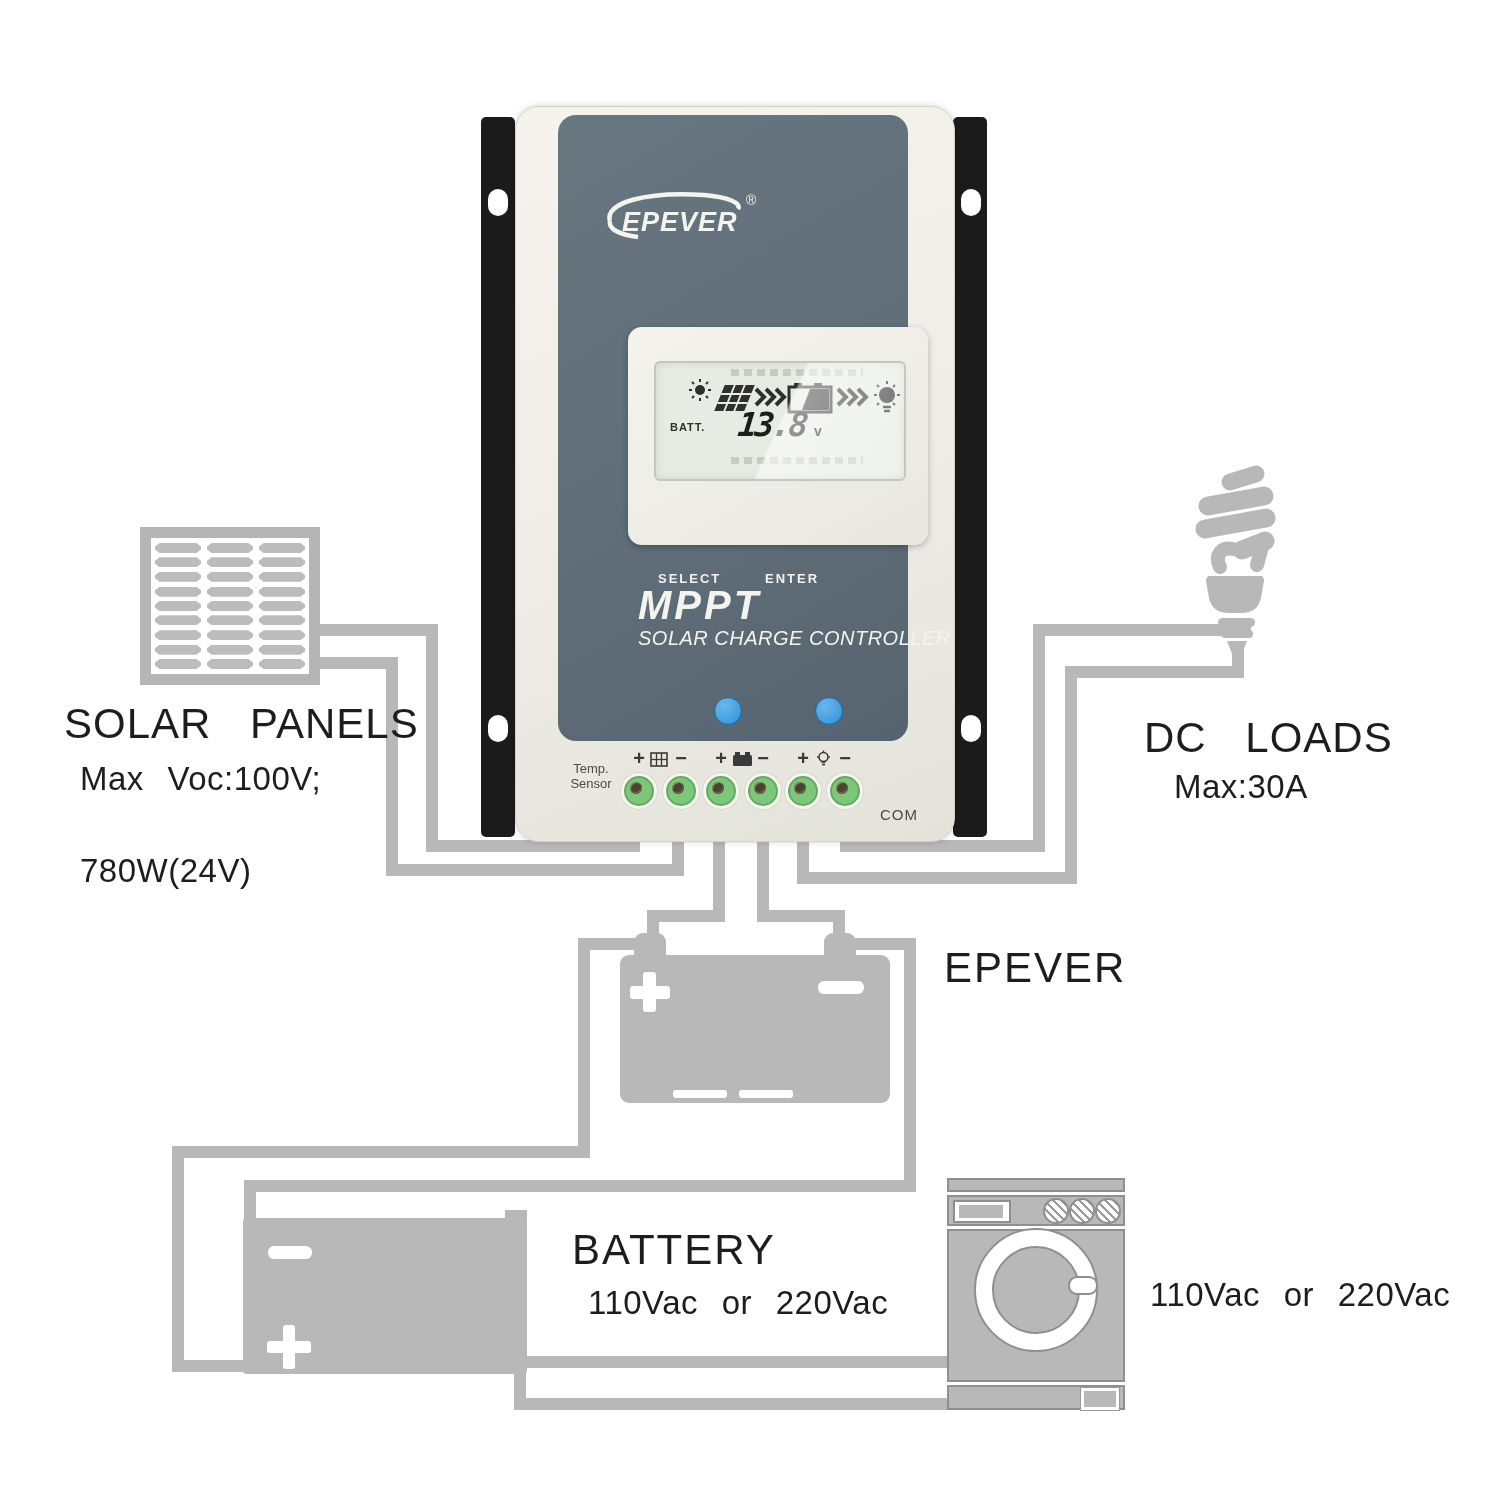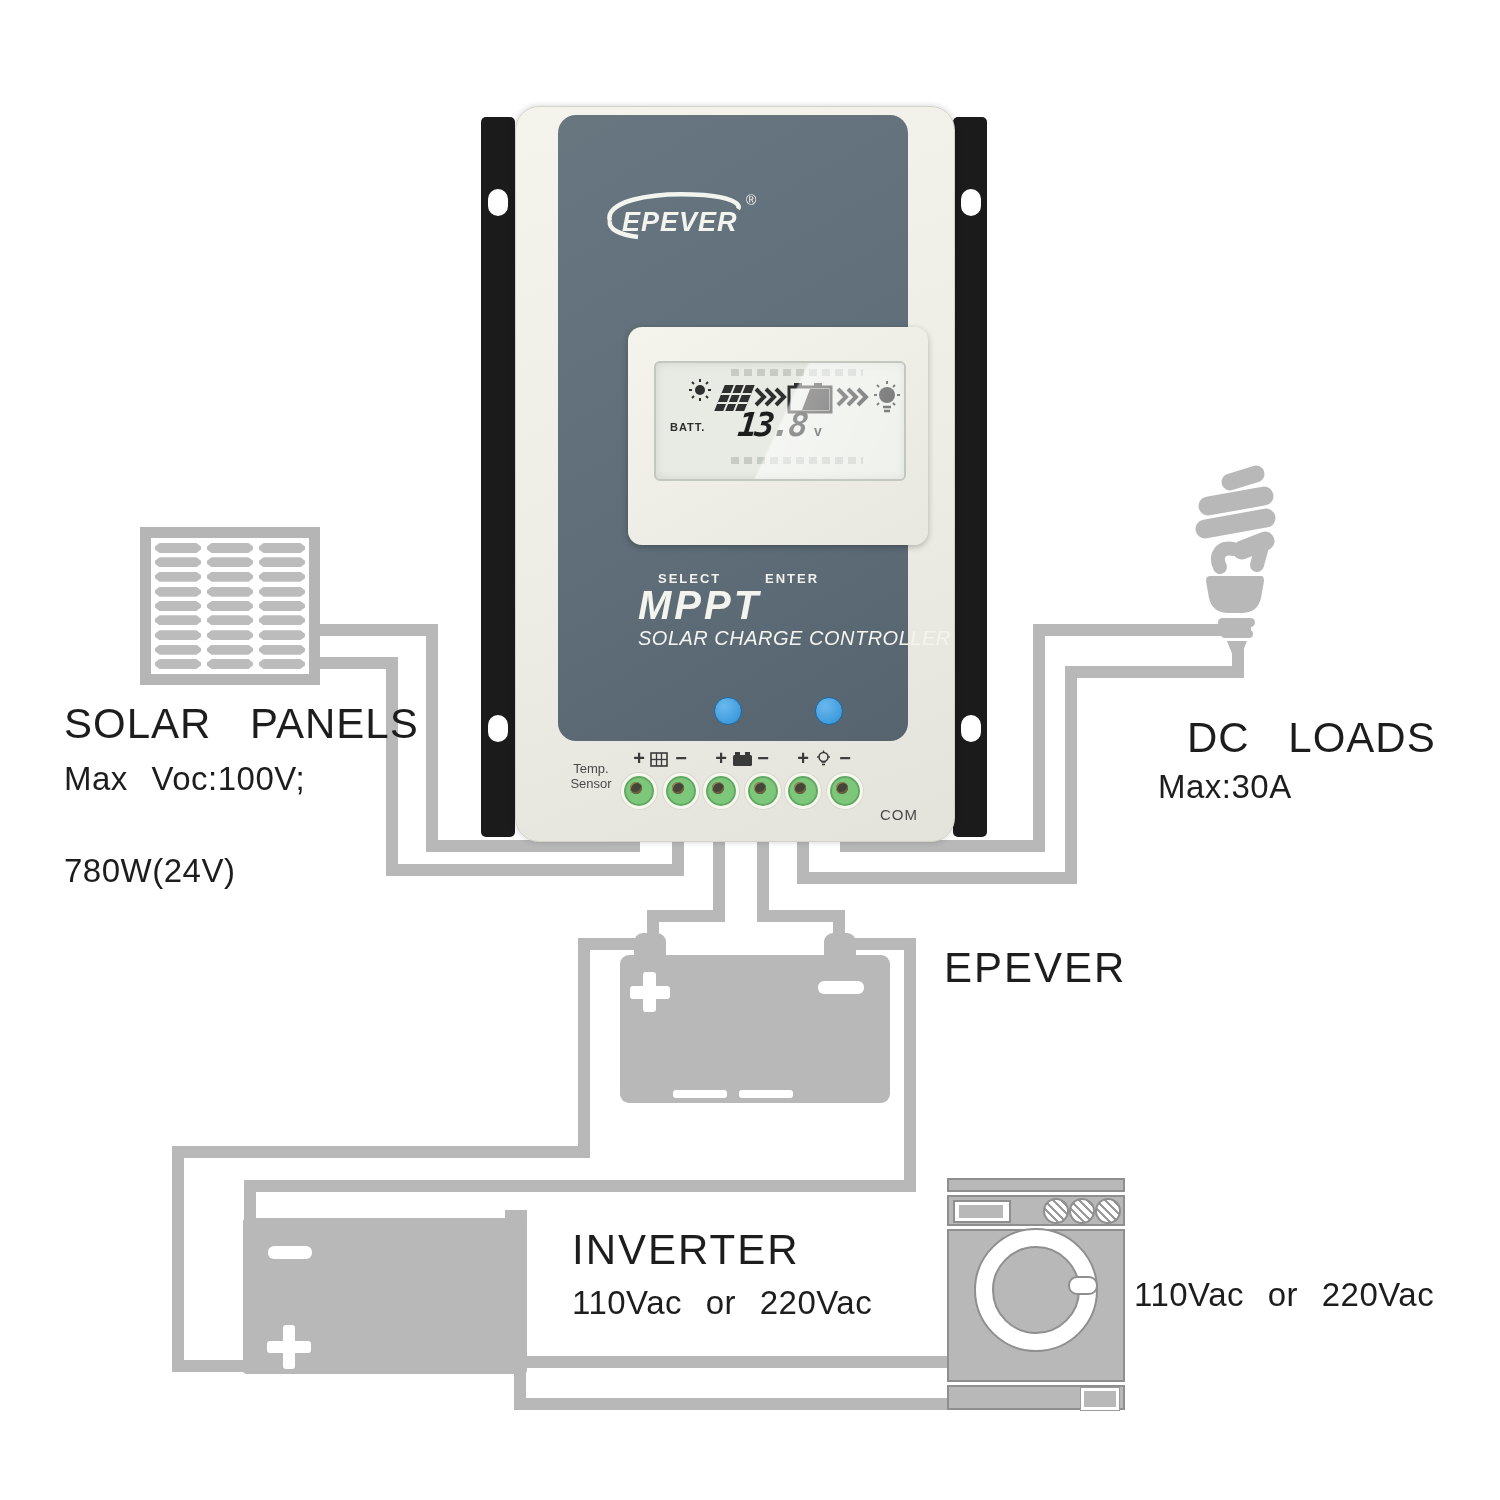--- a/index.html
+++ b/index.html
@@ -2,21 +2,21 @@
 <html><head>
 <meta charset="utf-8">
 <style>
   html,body{margin:0;padding:0;background:#fff;}
   #canvas{position:relative;width:1500px;height:1500px;background:#ffffff;overflow:hidden;
           font-family:"Liberation Sans",sans-serif;color:#1d1d1d;}
   .abs{position:absolute;}
   .wire{position:absolute;background:#b8b8b8;}
   
   .sec-title{position:absolute;font-size:42px;color:#1d1d1d;letter-spacing:1px;word-spacing:26px;white-space:nowrap;}
-  .sec-line{position:absolute;font-size:33px;color:#1d1d1d;letter-spacing:.5px;word-spacing:14px;white-space:nowrap;}
+  .sec-line{position:absolute;font-size:33px;color:#1d1d1d;letter-spacing:.5px;word-spacing:14px;white-space:nowrap;margin-left:16px;}
   
   .bracket{position:absolute;width:34px;height:720px;top:117px;background:#1b1b1b;border-radius:5px;}
   .screw{position:absolute;width:20px;height:27px;background:#fff;border-radius:10px;}
   .body{position:absolute;left:515px;top:106px;width:438px;height:734px;border-radius:24px;
         background:linear-gradient(160deg,#f4f3ec 0%,#edece5 55%,#e4e3db 100%);
         border:1px solid #d3d2c8;box-shadow:0 0 6px rgba(0,0,0,.18);}
   .slate{position:absolute;left:42px;top:8px;width:350px;height:626px;border-radius:18px;
          background:linear-gradient(150deg,#67767f 0%,#5e6d78 60%,#56646f 100%);}
   .lcd-housing{position:absolute;left:70px;top:212px;width:300px;height:218px;border-radius:14px;
          background:linear-gradient(150deg,#f4f3ec,#e9e8e0);box-shadow:0 2px 6px rgba(0,0,0,.25);}
@@ -364,23 +364,23 @@
       <span>Temp.</span><br>
       <span>Sensor</span>
     </div>
     <div class="small-label" style="left:358px;top:700px;width:50px;font-size:15px;letter-spacing:1px">COM</div>
   </div>
 
   <div class="sec-title" style="left:64px;top:700px">SOLAR PANELS</div>
   <div class="sec-line" style="left:64px;top:760px">Max Voc:100V;</div>
   <div class="sec-line" style="left:64px;top:852px">780W(24V)</div>
 
-  <div class="sec-title" style="left:1187px;top:714px">DC LOADS</div>
+  <div class="sec-title" style="left:1144px;top:714px">DC LOADS</div>
   <div class="sec-line" style="left:1158px;top:768px">Max:30A</div>
 
   <div class="sec-title" style="left:944px;top:944px;letter-spacing:2px">EPEVER</div>
 
-  <div class="sec-title" style="left:572px;top:1226px;letter-spacing:2px">INVERTER</div>
+  <div class="sec-title" style="left:572px;top:1226px;letter-spacing:2px">BATTERY</div>
   <div class="sec-line" style="left:572px;top:1284px">110Vac or 220Vac</div>
 
   <div class="sec-line" style="left:1134px;top:1276px">110Vac or 220Vac</div>
 
 </div>
 
 </body></html>

